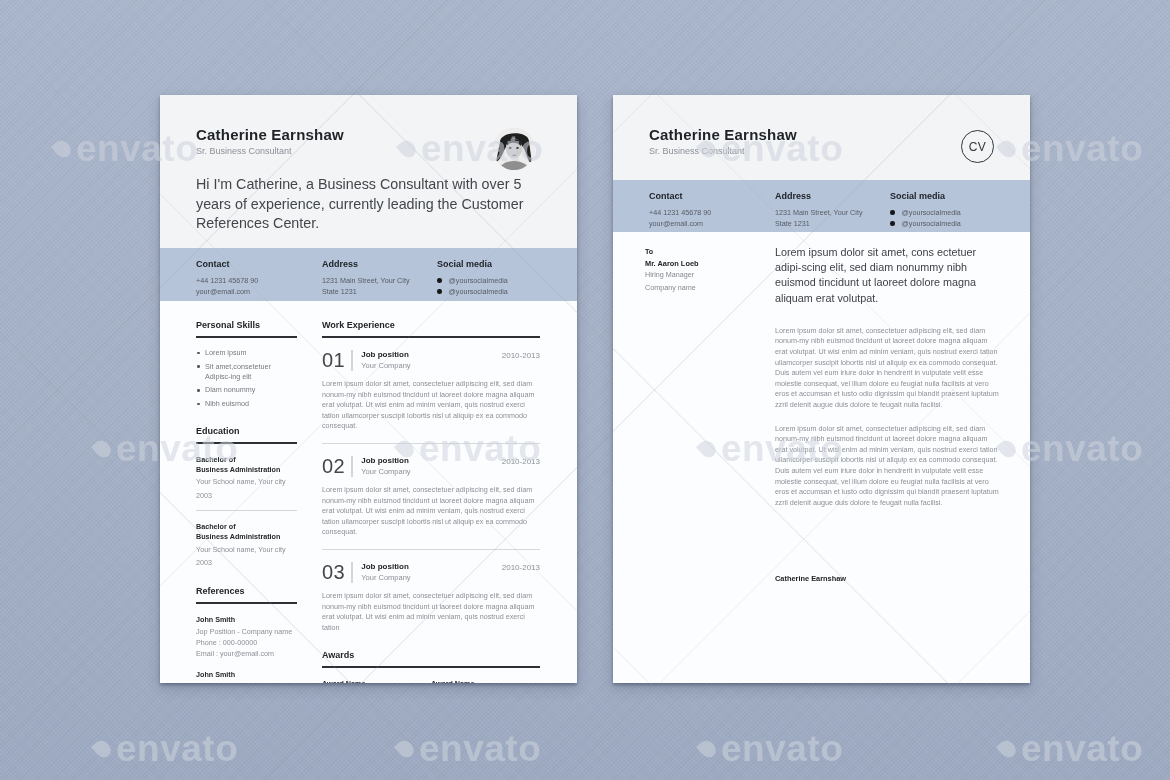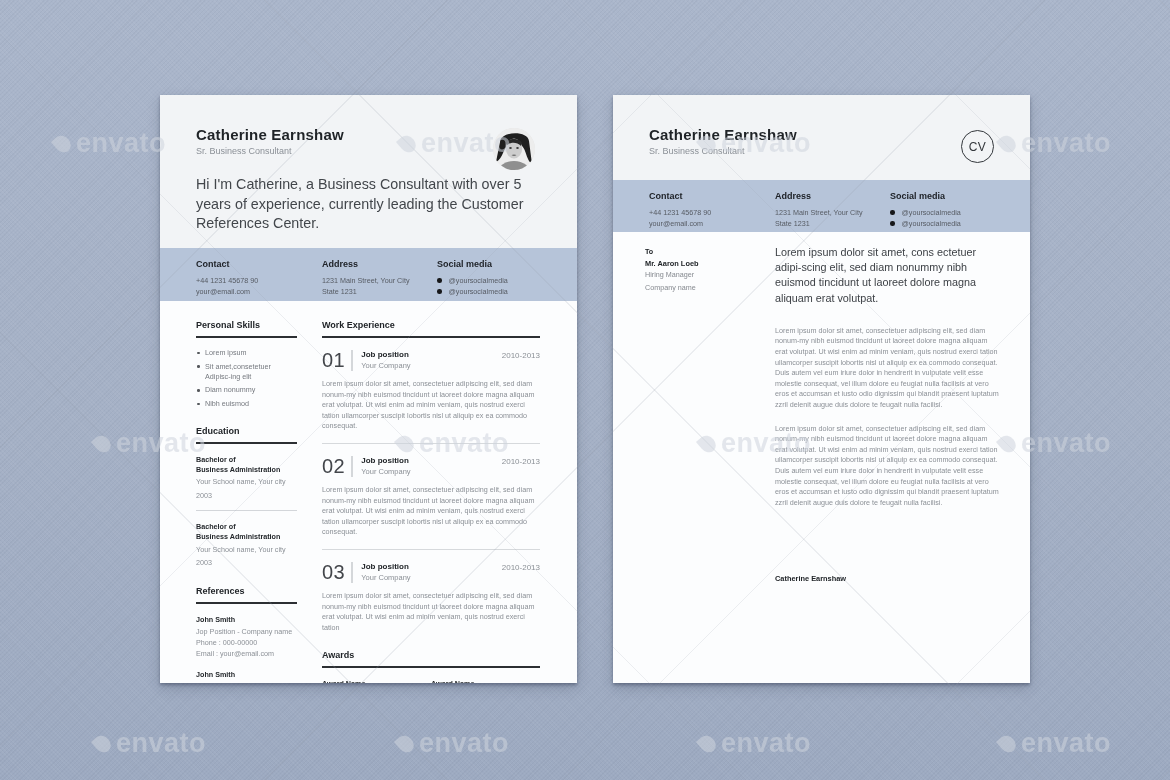--- a/index.html
+++ b/index.html
@@ -78,21 +78,21 @@
   .cover-intro{margin:0 0 20px 0;font-size:10.8px;line-height:15.2px;color:#3d4146;}
   .cover-p{margin:0 0 13px 0;font-size:7.2px;line-height:10.6px;color:#8b9096;}
   .signature{margin-top:66px;font-size:7.4px;font-weight:bold;color:#212529;}
   
   .wm-layer{position:absolute;inset:0;pointer-events:none;
     background-image:
       repeating-linear-gradient(45deg, transparent 0 105px, rgba(148,156,170,.16) 105px 106px, transparent 106px 211px),
       repeating-linear-gradient(135deg, transparent 0 105px, rgba(148,156,170,.16) 105px 106px, transparent 106px 211px);
   }
   .wm{position:absolute;display:flex;align-items:center;gap:6px;
-    color:rgba(205,211,221,.55);font-size:27px;font-weight:bold;letter-spacing:.5px;}
+    color:rgba(205,211,221,.55);font-size:37px;font-weight:bold;letter-spacing:.5px;}
   .wm .leaf{width:15px;height:18px;background:currentColor;border-radius:0 60% 55% 60%;transform:rotate(-40deg);}
 </style>
 </head>
 <body>
 
 <div class="canvas">
 
   <section class="page page-left">
     <header class="page-header resume-header">
       <div class="id-block">

